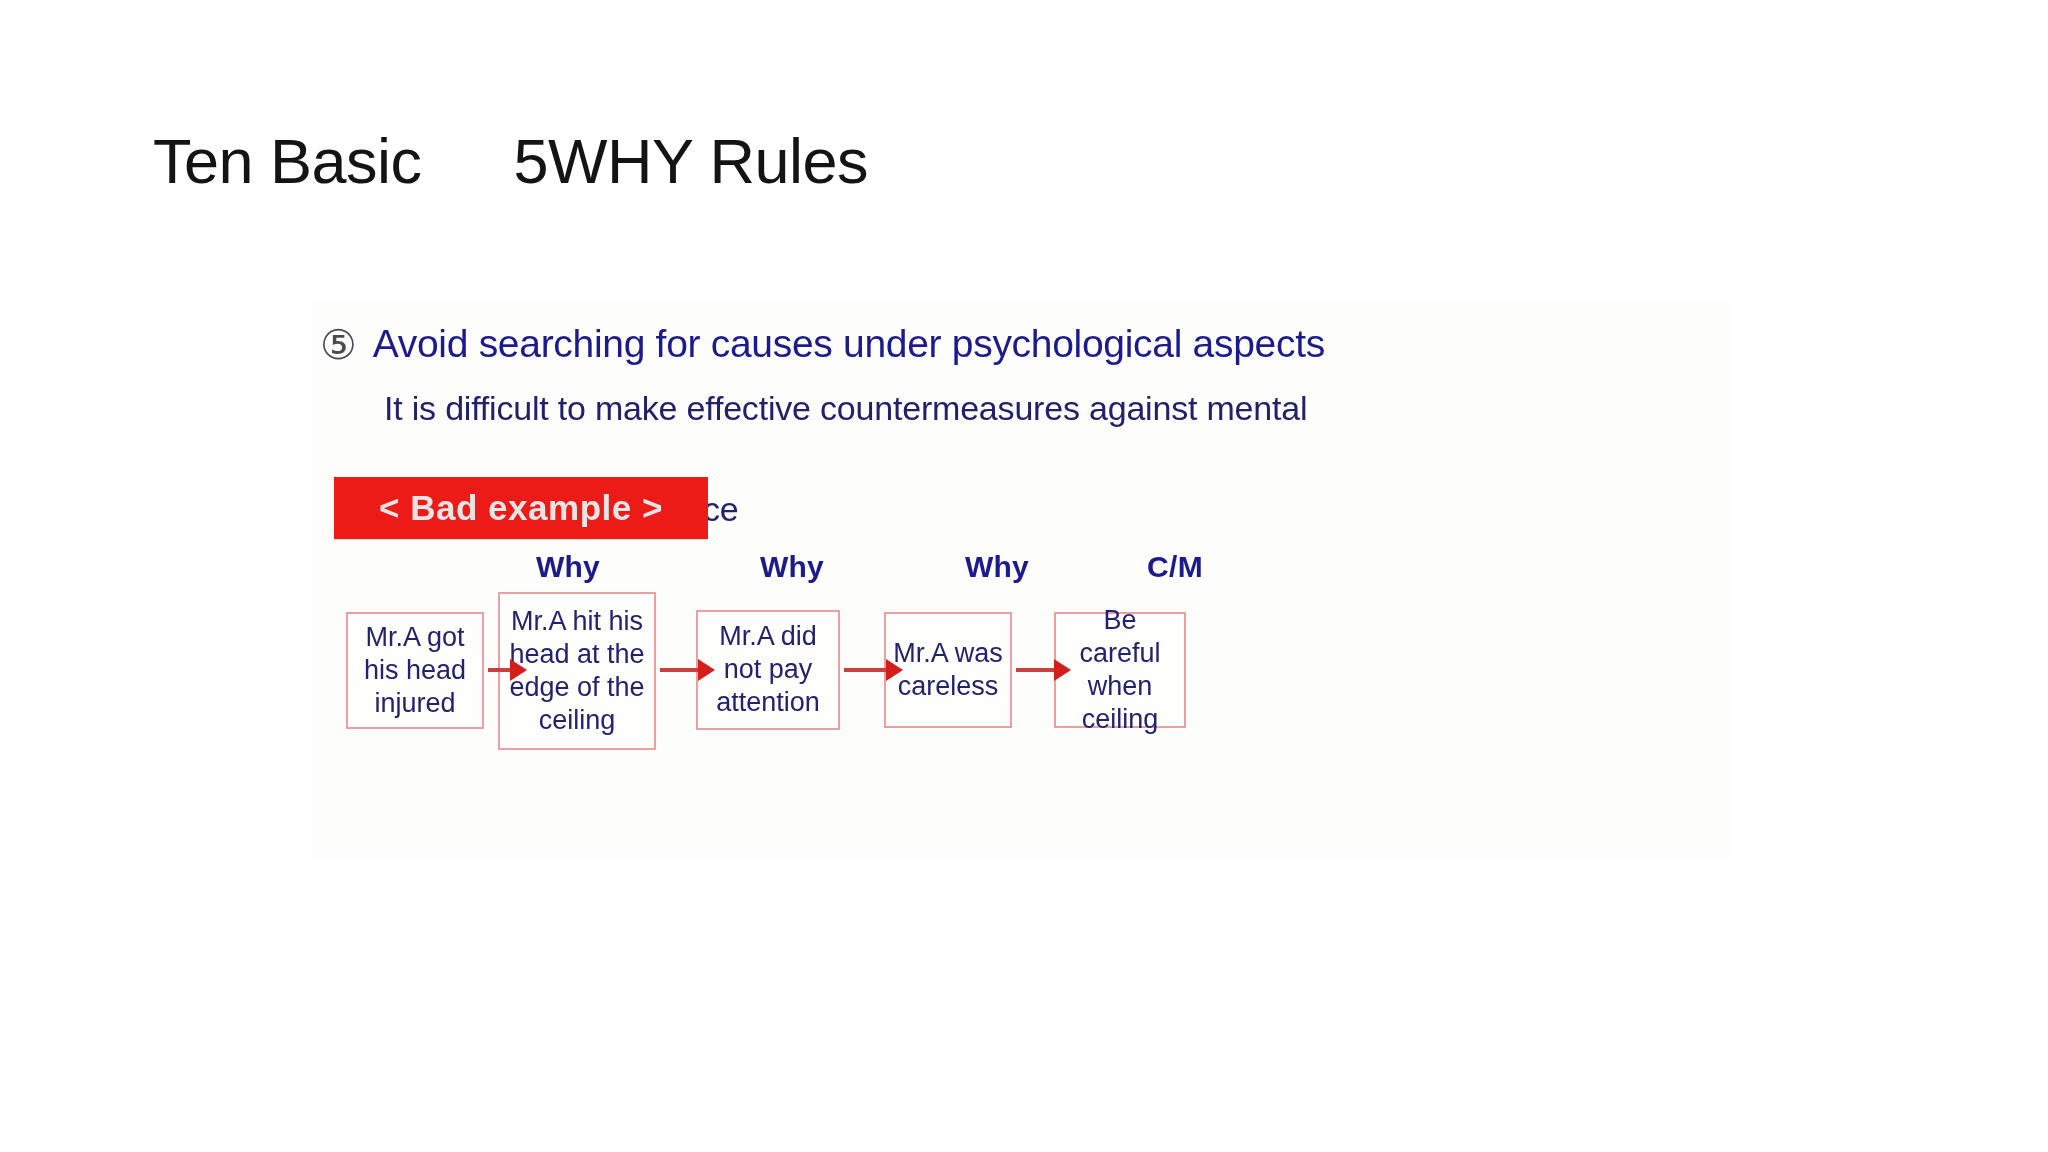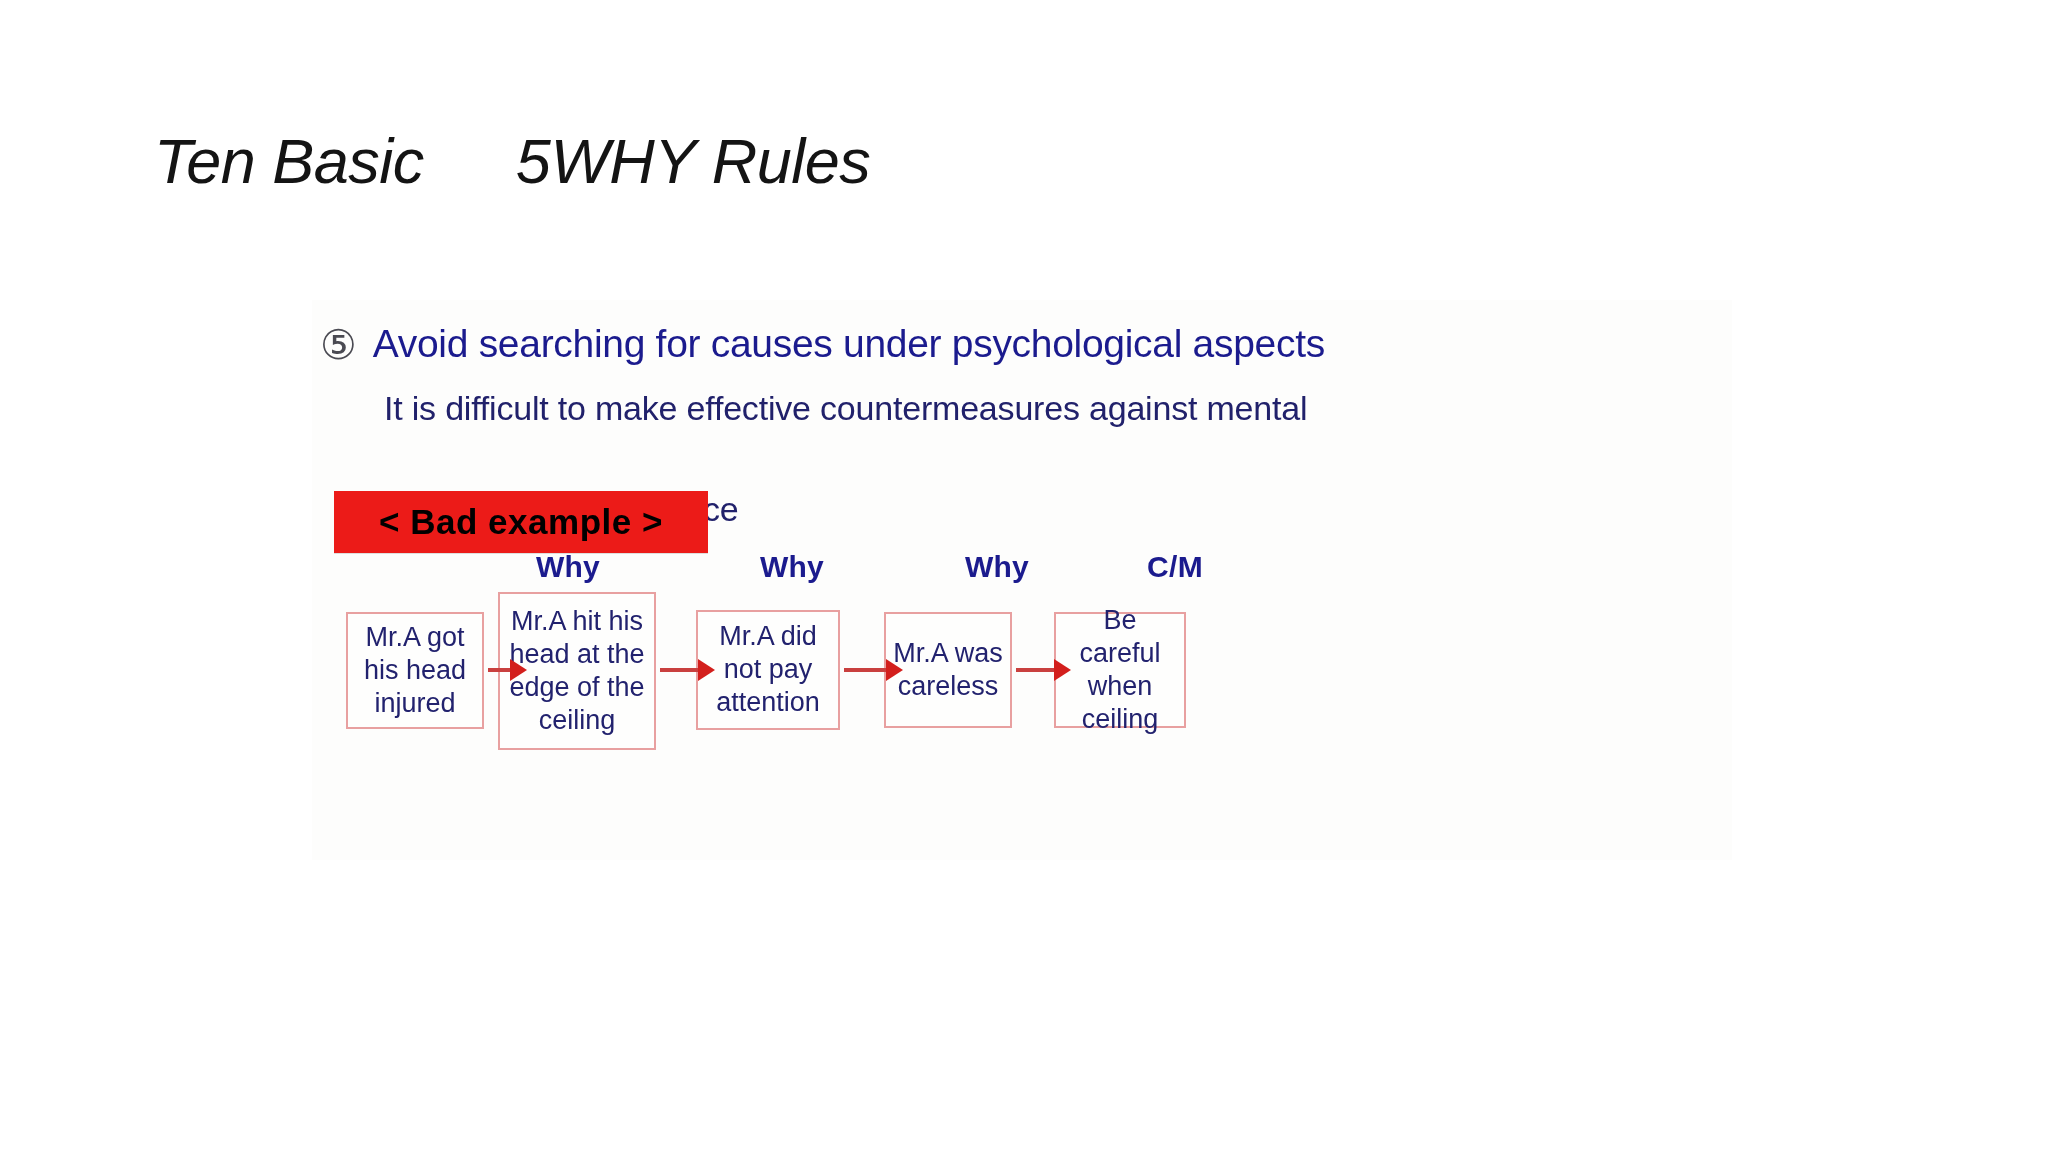--- a/index.html
+++ b/index.html
@@ -21,21 +21,20 @@
   .slide-title {
     position: absolute;
     left: 120px;
     top: 62px;
     font-size: 63px;
     font-weight: 300;
     color: #141414;
     letter-spacing: -0.5px;
     white-space: pre;
     line-height: 1.05;
-    font-style: italic;
   }
   .slide-title .gap {
     display: inline-block;
     width: 92px;
   }
 
   
   .figure {
     position: absolute;
     left: 312px;
@@ -97,29 +96,28 @@
   }
 
   
   .bad-example-badge {
     position: absolute;
     left: 22px;
     top: 177px;
     width: 374px;
     height: 62px;
     background: #ec1b18;
-    color: #000000;
+    color: #e5e5e5;
     font-size: 35px;
     font-weight: 600;
     display: flex;
     align-items: center;
     justify-content: center;
     letter-spacing: 0.5px;
     box-shadow: 0 1px 0 rgba(0,0,0,0.12);
-    margin-top: 14px;
   }
 
   
   .flow {
     position: absolute;
     left: 10px;
     top: 250px;
     width: 1400px;
     height: 300px;
   }

